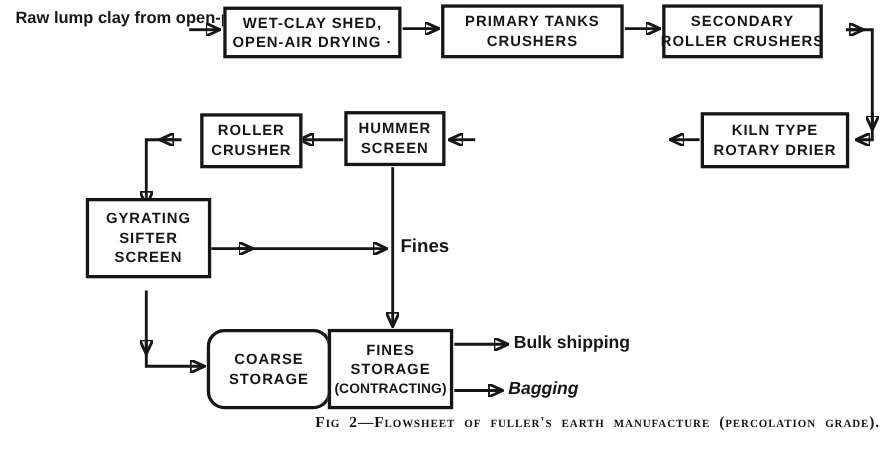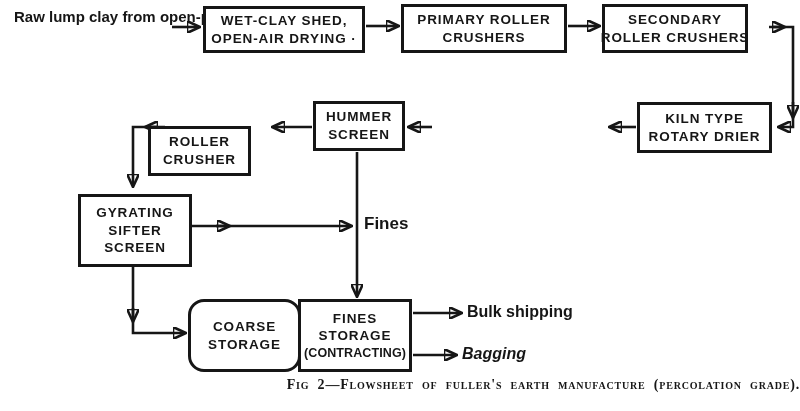--- a/index.html
+++ b/index.html
@@ -115,46 +115,46 @@
     <span>Raw lump clay</span>
     <span>from open-pit mine</span>
   </div>
 
   <div class="box" style="left:203px;top:6px;width:162px;height:47px;">
     <span>WET-CLAY SHED,</span>
     <span>OPEN-AIR DRYING ·</span>
   </div>
 
   <div class="box" style="left:401px;top:4px;width:166px;height:49px;">
-    <span>PRIMARY ROLLER</span>
+    <span>PRIMARY TANKS</span>
     <span>CRUSHERS</span>
   </div>
 
   <div class="box" style="left:602px;top:4px;width:146px;height:49px;">
     <span>SECONDARY</span>
     <span>ROLLER CRUSHERS</span>
   </div>
 
   <div class="box" style="left:637px;top:102px;width:135px;height:51px;">
     <span>KILN TYPE</span>
     <span>ROTARY DRIER</span>
   </div>
 
 
   <div class="box" style="left:313px;top:101px;width:92px;height:50px;">
     <span>HUMMER</span>
     <span>SCREEN</span>
   </div>
 
-  <div class="box" style="left:148px;top:103px;width:103px;height:50px;margin-top:23px;">
+  <div class="box" style="left:182px;top:103px;width:93px;height:50px;">
     <span>ROLLER</span>
     <span>CRUSHER</span>
   </div>
 
-  <div class="box" style="left:78px;top:194px;width:114px;height:73px;">
+  <div class="box" style="left:78px;top:180px;width:114px;height:73px;">
     <span>GYRATING</span>
     <span>SIFTER</span>
     <span>SCREEN</span>
   </div>
 
   <div class="box" style="left:188px;top:299px;width:113px;height:73px;border-radius:16px;">
     <span>COARSE</span>
     <span>STORAGE</span>
   </div>
 

